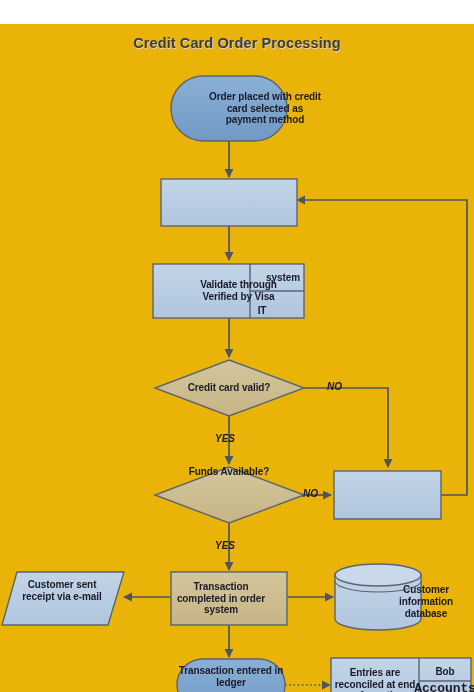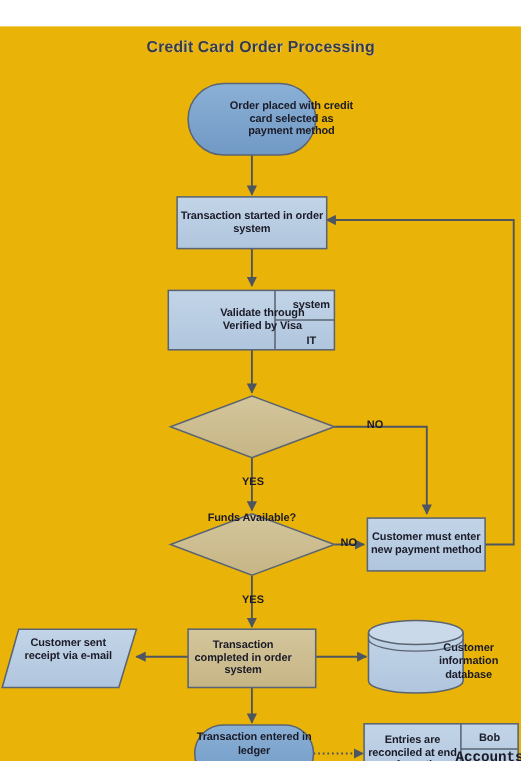--- a/index.html
+++ b/index.html
@@ -35,22 +35,22 @@
     pointer-events: none;
     letter-spacing: -0.1px;
   }
   .lbl-10 { font-size: 10px; }
   .lbl-8  { font-size: 13px; font-family: Liberation Mono, monospace; }
   .edge-label {
     position: absolute;
     color: #1b1b28;
     font-weight: bold;
     font-size: 10px;
-    text-align: center;
     pointer-events: none;
+    font-style: italic;
   }
   #diagram-title {
     position: absolute;
     left: 0;
     top: 11px;
     width: 474px;
     text-align: center;
     font-size: 14.5px;
     font-weight: bold;
     color: #3b3b3b;
@@ -135,30 +135,29 @@
 
     <rect x="177" y="635" width="108" height="52" rx="26" ry="26" fill="url(#gTerm)" stroke="#5a6472" stroke-width="1.4"></rect>
 
     <rect x="331" y="634" width="140" height="53" fill="url(#gProc)" stroke="#5a6472" stroke-width="1.4"></rect>
     <line x1="419" y1="634" x2="419" y2="687" stroke="#5a6472" stroke-width="1.4"></line>
     <line x1="419" y1="657" x2="471" y2="657" stroke="#5a6472" stroke-width="1.4"></line>
   </svg>
 
   <div class="shape-label lbl-10" style="left:172px; top:52px; width:114px; height:65px;padding-left:36px;">Order placed with credit card selected as payment method</div>
 
-  <div class="shape-label lbl-10" style="left:161px; top:155px; width:136px; height:47px;">Transaction started in order system</div>
 
   <div class="shape-label lbl-10" style="left:153px; top:240px; width:97px; height:54px;padding-left:37px;">Validate through Verified by Visa</div>
   <div class="shape-label lbl-10" style="left:250px; top:240px; width:66px; height:27px;">system</div>
-  <div class="shape-label lbl-10" style="left:256px; top:267px; width:54px; height:39px;">IT</div>
+  <div class="shape-label lbl-10" style="left:235px; top:267px; width:54px; height:39px;">IT</div>
 
+  <div class="shape-label lbl-10" style="left:180px; top:340px; width:98px; height:48px;">Credit card valid?</div>
 
   <div class="shape-label lbl-10" style="left:180px; top:424px; width:98px; height:48px;">Funds Available?</div>
 
-  <div class="shape-label lbl-10" style="left:334px; top:447px; width:107px; height:48px;">Customer must enter new payment method</div>
 
   <div class="shape-label lbl-10" style="left:171px; top:548px; width:100px; height:53px;">Transaction completed in order system</div>
 
   <div class="shape-label lbl-10" style="left:12px; top:548px; width:100px; height:37px;">Customer sent receipt via e-mail</div>
 
   <div class="shape-label lbl-10" style="left:335px; top:558px; width:86px; height:40px;padding-left:48px;">Customer information database</div>
 
   <div class="shape-label lbl-10" style="left:177px; top:635px; width:108px; height:35px;">Transaction entered in ledger</div>
 
   <div class="shape-label lbl-10" style="left:331px; top:634px; width:88px; height:53px;">Entries are reconciled at end of month</div>

